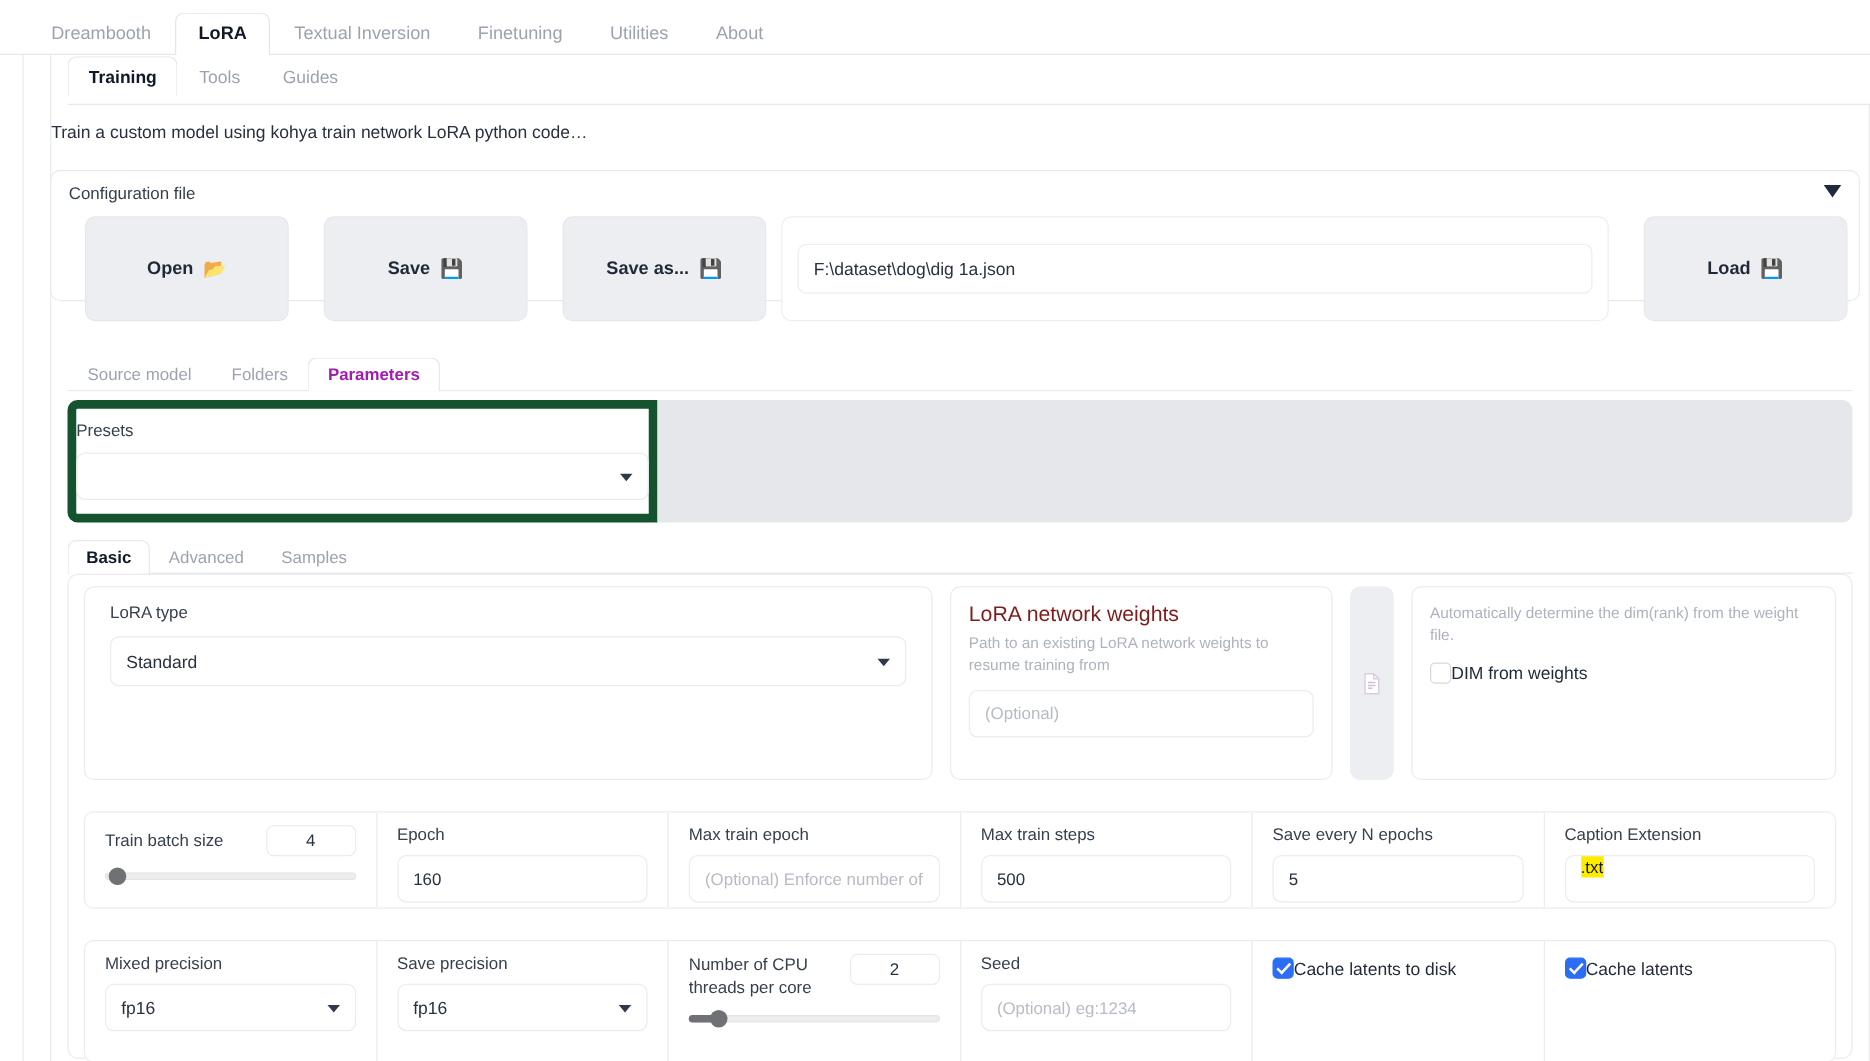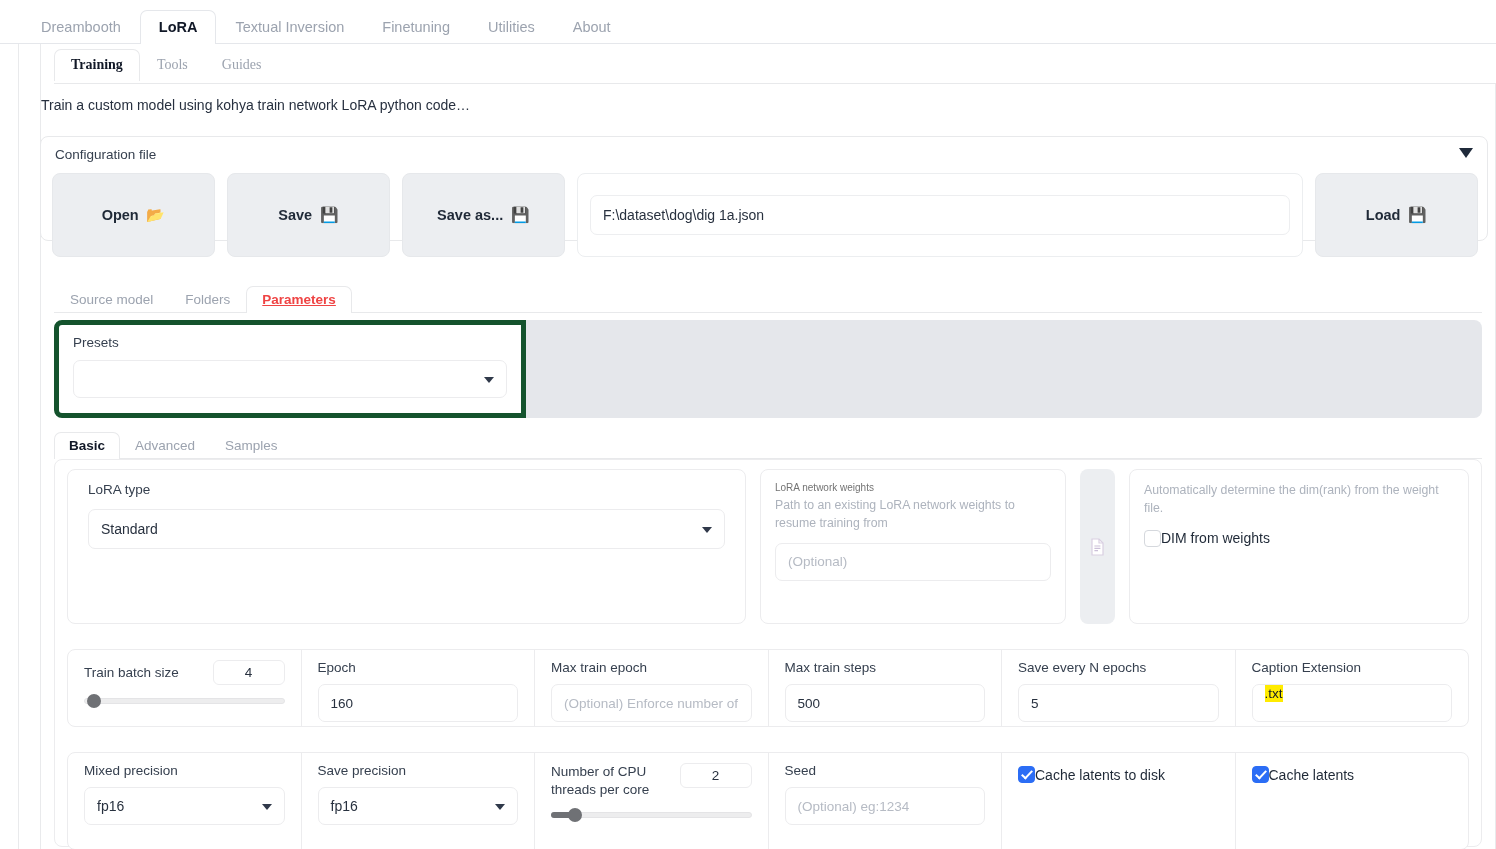--- a/index.html
+++ b/index.html
@@ -57,24 +57,23 @@
     width: 1456px; height: 805px;
     border-left: 1px solid #e9eaec;
   }
 
   .sub-tabs {
     position: absolute;
     left: 54px; top: 44px;
     width: 1442px;
     height: 40px;
     display: flex;
-    align-items: center;
+    align-items: flex-start;
     border-bottom: 1px solid #e8e9eb;
     background: #fff;
-    font-family: Liberation Serif, serif;
   }
   .sub-tab {
     font-size: 14px;
     color: #9ca3af;
     padding: 8px 16px 9px 16px;
     line-height: 1;
     cursor: pointer;
     border: 1px solid transparent;
     border-bottom: none;
     border-radius: 7px 7px 0 0;
@@ -135,20 +134,21 @@
     border-radius: 8px;
     display: flex;
     align-items: center;
     justify-content: center;
     gap: 8px;
     font-size: 14.5px;
     font-weight: bold;
     color: #1f2937;
     cursor: pointer;
     user-select: none;
+    margin-left: 16px;
   }
   .btn .emoji { font-size: 15px; }
   .path-wrap {
     flex: 1 1 auto;
     border: 1px solid #eceef0;
     border-radius: 8px;
     background: #fff;
     display: flex;
     align-items: center;
     padding: 0 12px;
@@ -183,40 +183,39 @@
     line-height: 1;
     cursor: pointer;
     border: 1px solid transparent;
     border-bottom: none;
     border-radius: 7px 7px 0 0;
     position: relative;
     top: 1px;
     white-space: nowrap;
   }
   .ptab.active {
-    color: #ef4444;
+    color: #a21caf;
     font-weight: bold;
     background: #fff;
     border-color: #e8e9eb;
-    text-decoration: underline;
   }
 
   
   .presets-row {
     position: absolute;
     left: 54px; top: 320px;
     width: 1428px; height: 98px;
     display: flex;
   }
   .presets-card {
     width: 472px;
     background: #fff;
-    border: 5px solid #14532d;
+    border: 7px solid #14532d;
     border-radius: 8px 0 0 8px;
-    padding: 10px 14px;
+    padding: 10px 0;
   }
   .presets-label { font-size: 13.5px; color: #36404f; margin-bottom: 10px; }
   .select {
     position: relative;
     width: 100%;
     height: 38px;
     border: 1px solid #ececee;
     border-radius: 7px;
     background: #fff;
     display: flex;
@@ -288,21 +287,21 @@
     padding: 12px 20px;
   }
   .lora-type-card { flex: 0 0 679px; }
   .field-label { font-size: 13.5px; color: #36404f; margin-bottom: 12px; }
   .lora-select { width: 100%; height: 40px; }
 
   .weights-card {
     flex: 0 0 306px;
     padding: 12px 14px;
   }
-  .weights-title { font-size: 10px; color: #737373; }
+  .weights-title { font-size: 17px; color: #7f1d1d; }
   .weights-desc {
     font-size: 12.3px;
     color: #adb3bd;
     line-height: 1.45;
     margin-top: 4px;
   }
   .text-input {
     width: 100%;
     height: 38px;
     border: 1px solid #ececee;

